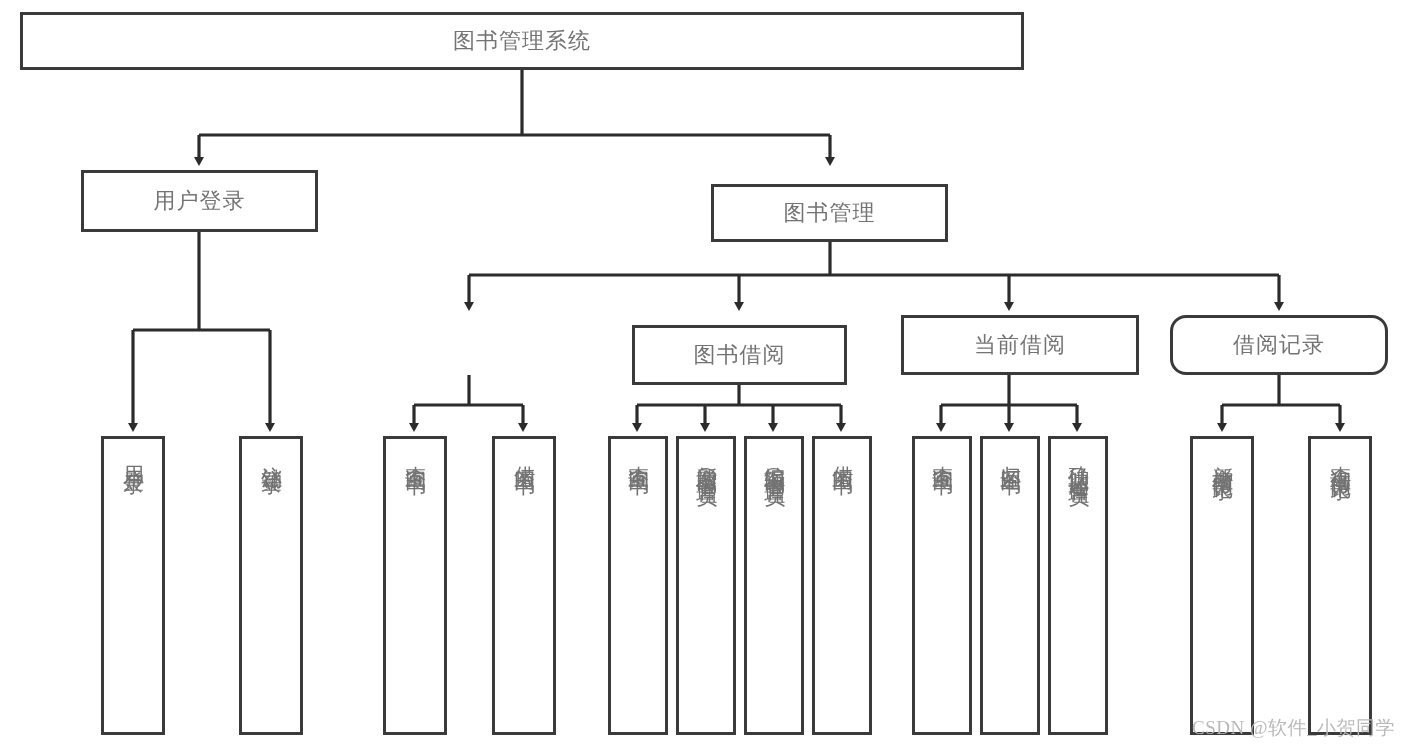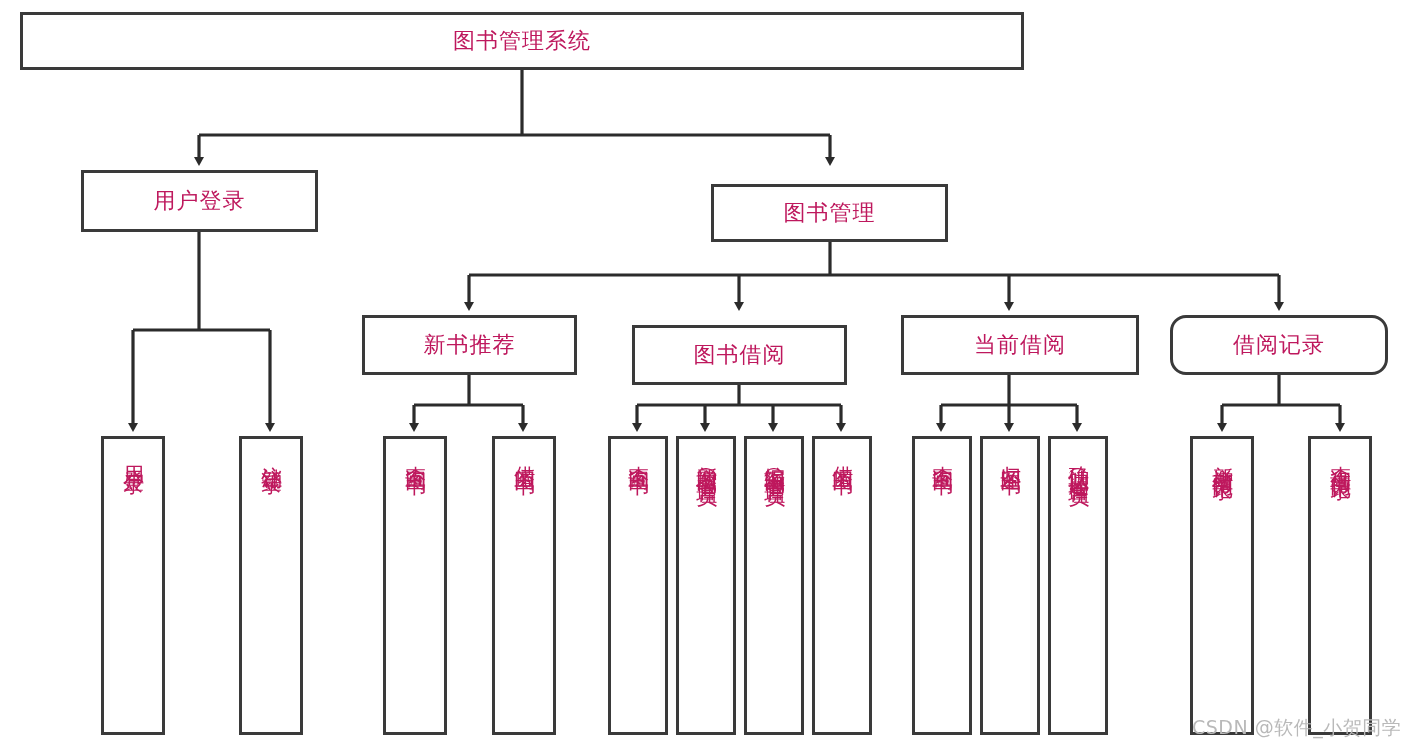--- a/index.html
+++ b/index.html
@@ -28,21 +28,21 @@
     position: absolute;
     box-sizing: border-box;
     background: #ffffff;
     border: 3px solid #3a3a3a;
     display: flex;
     align-items: center;
     justify-content: center;
     z-index: 2;
   }
   .node .label {
-    color: #be185d;
+    color: #737373;
     font-size: 22px;
     line-height: 1.12;
     letter-spacing: 1px;
     white-space: nowrap;
   }
   .node.vertical {
     align-items: flex-start;
     padding-top: 10px;
   }
   .node.vertical .label {
@@ -122,23 +122,20 @@
     <span class="label">图书管理系统</span>
   </div>
 
   <div class="node" style="left:81px; top:170px; width:237px; height:62px;">
     <span class="label">用户登录</span>
   </div>
   <div class="node" style="left:711px; top:172px; width:237px; height:58px;margin-top:12px;">
     <span class="label">图书管理</span>
   </div>
 
-  <div class="node" style="left:362px; top:315px; width:215px; height:60px;">
-    <span class="label">新书推荐</span>
-  </div>
   <div class="node" style="left:632px; top:315px; width:215px; height:60px;margin-top:10px;">
     <span class="label">图书借阅</span>
   </div>
   <div class="node" style="left:901px; top:315px; width:238px; height:60px;">
     <span class="label">当前借阅</span>
   </div>
   <div class="node" style="left:1170px; top:315px; width:218px; height:60px;border-radius:16px;">
     <span class="label">借阅记录</span>
   </div>
 
@@ -179,15 +176,15 @@
     <span class="label">确认归还（管理员）</span>
   </div>
 
   <div class="node vertical" style="left:1190px; top:436px; width:64px; height:299px;">
     <span class="label">新增借阅记录</span>
   </div>
   <div class="node vertical" style="left:1308px; top:436px; width:64px; height:299px;">
     <span class="label">查询借阅记录</span>
   </div>
 
-  <div class="watermark" style="left:1192px; top:715px;">CSDN @软件_小贺同学</div>
+  <div class="watermark" style="left:1192px; top:715px;font-family:Liberation Serif, serif;">CSDN @软件_小贺同学</div>
 
 </div>
 
 </body></html>

